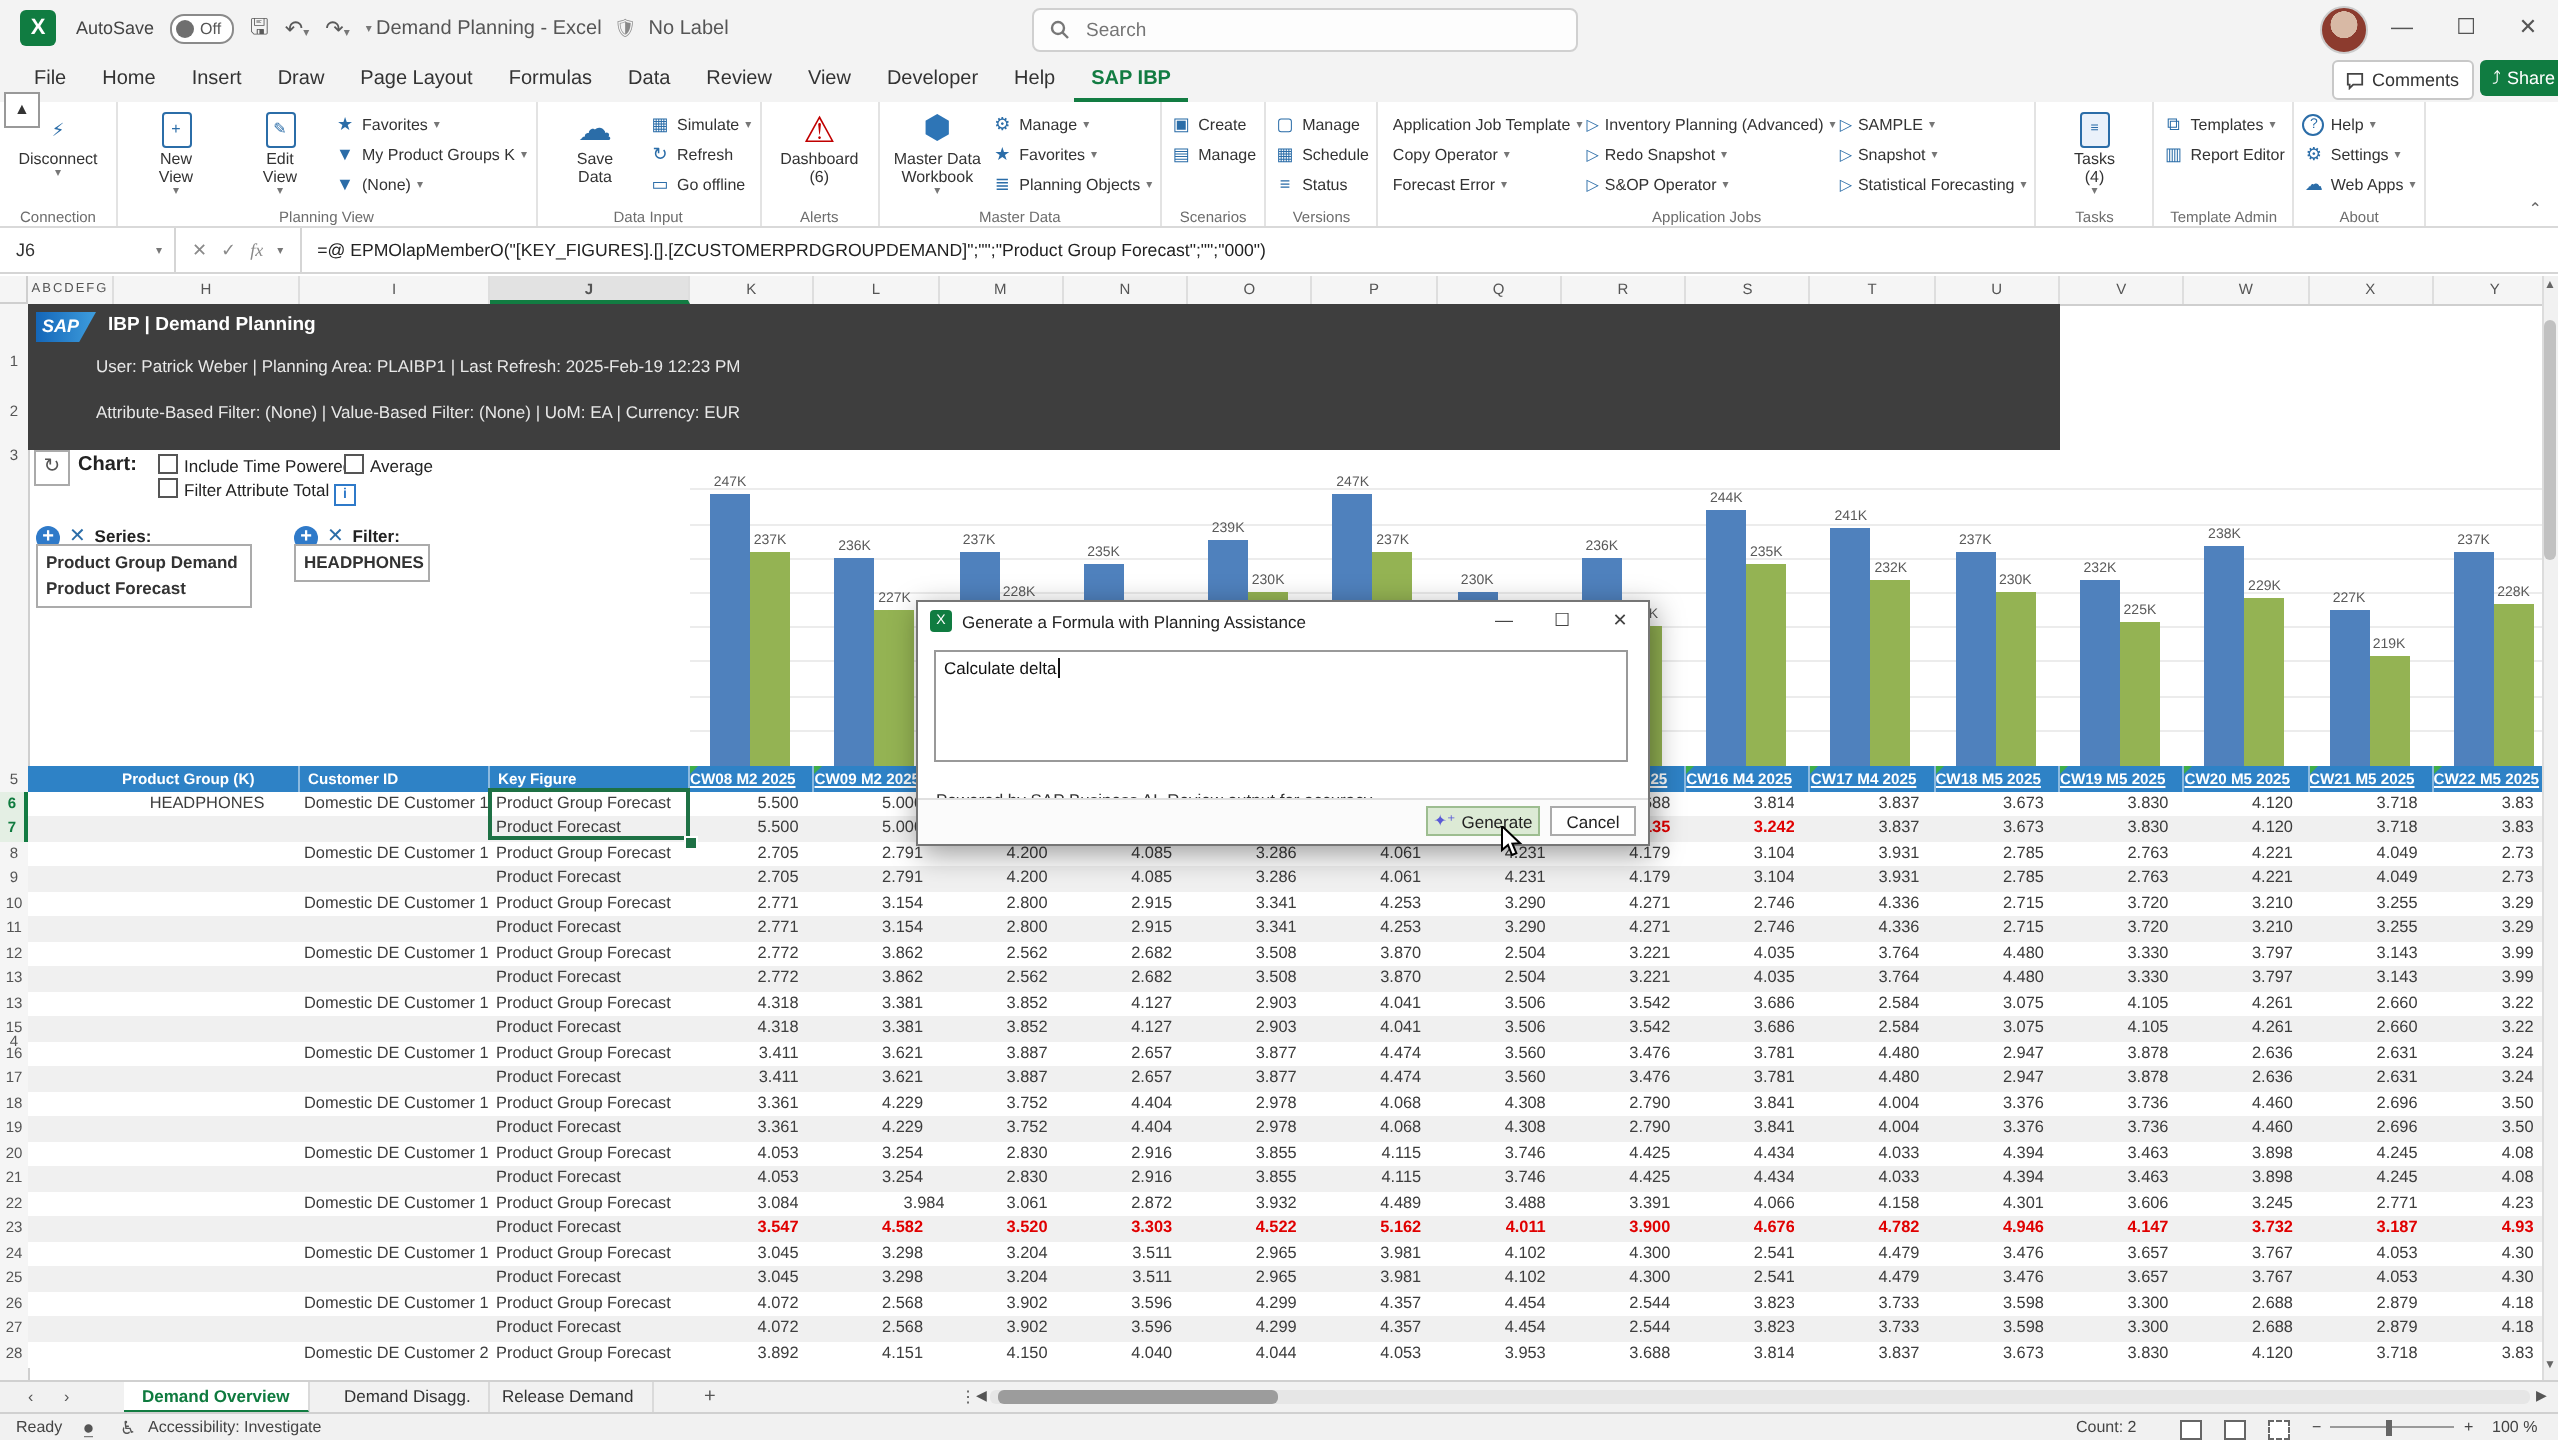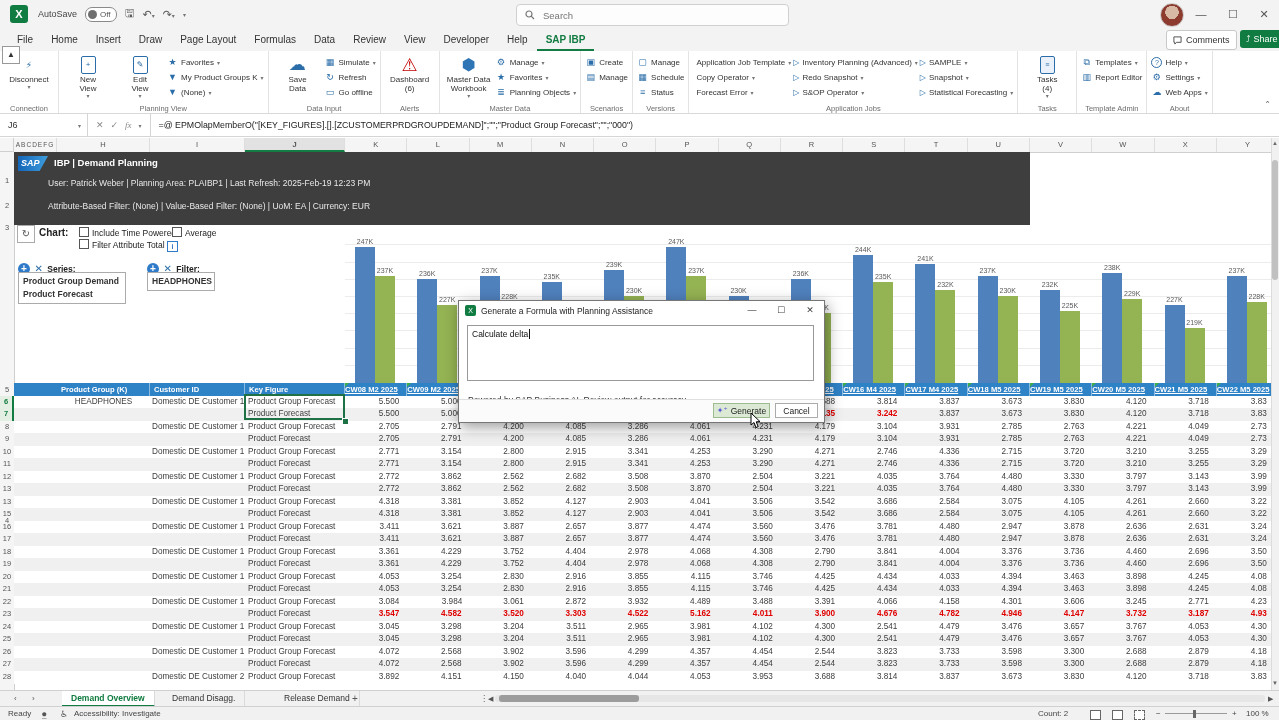--- a/index.html
+++ b/index.html
@@ -122,20 +122,25 @@
     <div class="qat" style="left:38px;">
       <span>AutoSave</span>
       <span class="toggle">
           <span class="knob"></span>
           <span class="tlab">Off</span>
         </span>
       <span class="qicon">🖫</span>
       <span class="qicon">↶<span class="caret">▾</span></span>
       <span class="qicon">↷<span class="caret">▾</span></span>
       <span class="caret">▾</span>
+    </div>
+    <div id="title-text">
+      <span>Demand Planning - Excel</span>
+      <span style="font-size:9px;color:#888;">🛡</span>
+      <span>No Label</span>
     </div>
     <div id="searchbox">
       <svg width="10" height="10" viewBox="0 0 10 10">
           <circle cx="4" cy="4" r="3" fill="none" stroke="#777" stroke-width="1.2"></circle>
           <line x1="6.2" y1="6.2" x2="9" y2="9" stroke="#777" stroke-width="1.2"></line>
         </svg>
       <input placeholder="Search" style="">
     </div>
     <div id="avatar"></div>
     <div class="winbtn" style="left:1186px;">—</div>
@@ -890,21 +895,21 @@
         <div class="tcell num" style="left: 953.7px; width: 54.27px;">4.394</div>
         <div class="tcell num" style="left: 1015.97px; width: 54.27px;">3.463</div>
         <div class="tcell num" style="left: 1078.24px; width: 54.27px;">3.898</div>
         <div class="tcell num" style="left: 1140.51px; width: 54.27px;">4.245</div>
         <div class="tcell num" style="left: 1202.78px; width: 50px;">4.08</div>
       </div>
       <div class="trow" style="top: 199.648px;">
         <div class="tcell" style="left: 138px; width: 92px;">Domestic DE Customer 17</div>
         <div class="tcell" style="left: 234px; width: 96px;">Product Group Forecast</div>
         <div class="tcell num" style="left: 331px; width: 54.27px;">3.084</div>
-        <div class="tcell num" style="left: 394px; width: 54.27px;">3.984</div>
+        <div class="tcell num" style="left: 404px; width: 54.27px;">3.984</div>
         <div class="tcell num" style="left: 455.54px; width: 54.27px;">3.061</div>
         <div class="tcell num" style="left: 517.81px; width: 54.27px;">2.872</div>
         <div class="tcell num" style="left: 580.08px; width: 54.27px;">3.932</div>
         <div class="tcell num" style="left: 642.35px; width: 54.27px;">4.489</div>
         <div class="tcell num" style="left: 704.62px; width: 54.27px;">3.488</div>
         <div class="tcell num" style="left: 766.89px; width: 54.27px;">3.391</div>
         <div class="tcell num" style="left: 829.16px; width: 54.27px;">4.066</div>
         <div class="tcell num" style="left: 891.43px; width: 54.27px;">4.158</div>
         <div class="tcell num" style="left: 953.7px; width: 54.27px;">4.301</div>
         <div class="tcell num" style="left: 1015.97px; width: 54.27px;">3.606</div>
@@ -1053,21 +1058,21 @@
     </div>
   </div>
 
   <svg id="cursor" width="12" height="16" viewBox="0 0 12 16">
     <path d="M1 0 L1 12 L4 9.5 L6 14.5 L8.2 13.6 L6.2 8.8 L10 8.6 Z" fill="#fff" stroke="#000" stroke-width="1"></path>
   </svg>
 
   <div id="tabbar">
     <span class="tabnav" style="left:14px;">‹</span>
     <span class="tabnav" style="left:32px;">›</span>
-    <span id="tabs-holder"><span class="sheettab active" style="left: 62px;">Demand Overview</span><span class="sheettab" style="left: 163px;">Demand Disagg.</span><span class="sheettab" style="left: 275px;">Release Demand</span></span>
+    <span id="tabs-holder"><span class="sheettab active" style="left: 62px;">Demand Overview</span><span class="sheettab" style="left: 163px;">Demand Disagg.</span><span class="sheettab" style="left: 242px;">Release Demand</span></span>
     <span class="tabnav" style="left:352px;font-size:10px;">+</span>
     <span class="tabnav" style="left:480px;">⋮</span>
     <span class="tabnav" style="left:488px;font-size:7px;">◀</span>
     <span class="tabnav" style="left:1268px;font-size:7px;">▶</span>
   </div>
   <div id="hscroll-track"></div>
   <div id="hscroll-thumb"></div>
 
   <div id="statusbar">
     <span class="sb" style="left:8px;">Ready</span>

